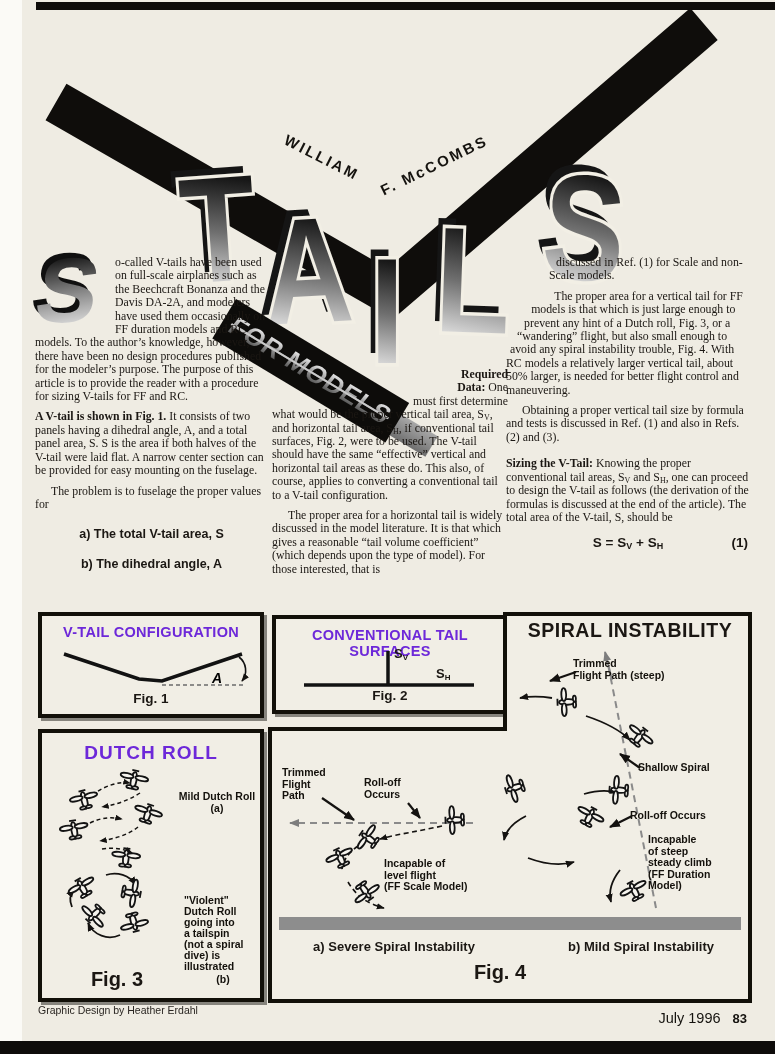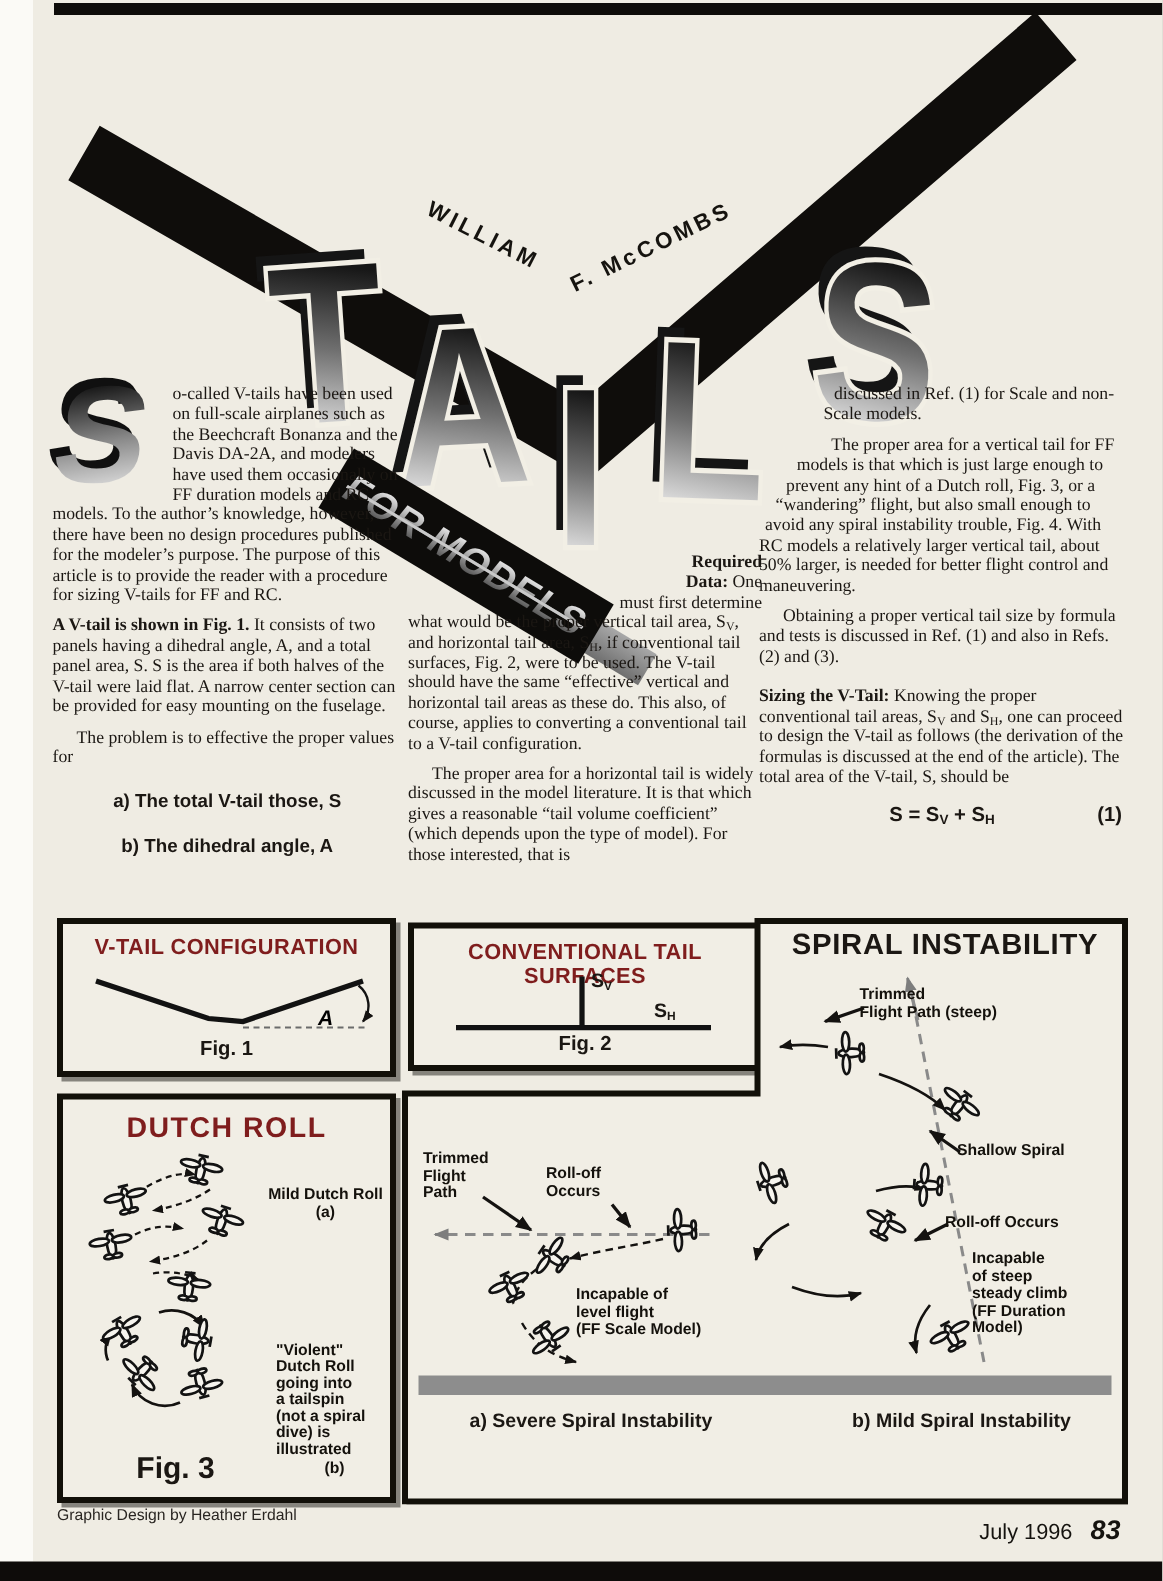--- a/index.html
+++ b/index.html
@@ -42,37 +42,37 @@
   .dc-sh{color:#101010;transform:skewX(-10deg) translate(-5px,-5px);}
   .dc-face{transform:skewX(-10deg);background:linear-gradient(170deg,#1c1c1c 10%,#8a8a8a 55%,#dedede 95%);
            -webkit-background-clip:text;background-clip:text;color:transparent;}
   .equation{position:relative;display:flex;justify-content:center;margin:12px 0 10px 0;
            font:700 13.5px/1 "Liberation Sans",sans-serif;text-align:right;}
   .equation sub{font-size:9px;}
   .eq-num{position:absolute;right:2px;top:0;}
 
   
   .figbox{position:absolute;border:4px solid #121009;background:#f1eee5;box-shadow:3px 3px 0 rgba(30,28,24,.5);}
-  .ftitle{position:absolute;left:0;right:0;text-align:center;font-family:"Liberation Sans",sans-serif;font-weight:700;color:#7f1d1d;}
+  .ftitle{position:absolute;left:0;right:0;text-align:center;font-family:"Liberation Sans",sans-serif;font-weight:700;color:#6d28d9;}
   .ftitle.sm{top:8px;font-size:14.5px;letter-spacing:.3px;}
   .fcap{position:absolute;left:0;right:0;text-align:center;font:700 13.5px/1 "Liberation Sans",sans-serif;}
   .fcap.big{font-size:20px;}
   .flab{position:absolute;font:700 10.5px/11.5px "Liberation Sans",sans-serif;color:#14110c;white-space:pre-line;}
   .fsvg{position:absolute;}
   .f4{position:absolute;left:268px;top:612px;width:484px;height:391px;}
   .f4 .ftitle-4{position:absolute;left:244px;top:9px;width:236px;text-align:center;
            font:700 19.5px/1 "Liberation Sans",sans-serif;letter-spacing:.5px;}
   .subcap{position:absolute;font:700 13px/1 "Liberation Sans",sans-serif;text-align:center;}
   .f2lab{position:absolute;font:700 13px/1 "Liberation Sans",sans-serif;}
   .figAtext{font:italic 700 14px "Liberation Sans",sans-serif;}
 
   
   .credit{position:absolute;left:38px;top:1005px;font:400 10.5px/1 "Liberation Sans",sans-serif;color:#2a2622;}
   .issue{position:absolute;right:28px;top:1011px;font:400 14.5px/1 "Liberation Sans",sans-serif;color:#15130f;}
-  .issue b{margin-left:12px;font-size:18px;font-style:italic;}
+  .issue b{margin-left:12px;font-size:13px;}
 </style>
 </head>
 <body>
 
 <svg width="0" height="0" style="position:absolute">
   <defs>
     <marker id="arr" markerUnits="strokeWidth" markerWidth="5.5" markerHeight="5" refX="4.5" refY="2" orient="auto">
       <path d="M0,0 L5,2 L0,4 Z" fill="#141210"></path>
     </marker>
     <marker id="arrg" markerUnits="strokeWidth" markerWidth="5.5" markerHeight="5" refX="4.5" refY="2" orient="auto">
@@ -134,22 +134,22 @@
   </div>
 
   <div class="col" style="left:35px;top:256px;width:233px">
     <p>
       <span class="dropcap-float">
           <i class="dc dc-sh">S</i>
           <i class="dc dc-face">S</i>
         </span><span>o-called V-tails have been used on full-scale airplanes such as the Beechcraft Bonanza and the Davis DA-2A, and modelers have used them occasionally on FF duration models and RC models. To the author’s knowledge, however, there have been no design procedures published for the modeler’s purpose. The purpose of this article is to provide the reader with a procedure for sizing V-tails for FF and RC.</span>
     </p>
     <p><b>A V-tail is shown in Fig. 1.</b><span> It consists of two panels having a dihedral angle, A, and a total panel area, S. S is the area if both halves of the V-tail were laid flat. A narrow center section can be provided for easy mounting on the fuselage.</span></p>
-    <p class="indent">The problem is to effective the proper values for</p>
-    <div class="item">a) The total V-tail those, S</div>
+    <p class="indent">The problem is to fuselage the proper values for</p>
+    <div class="item">a) The total V-tail area, S</div>
     <div class="item">b) The dihedral angle, A</div>
   </div>
 
   <div class="col" style="left:272px;top:368px;width:236px">
     <div class="lead-line"><b>Required</b></div>
     <div class="lead-line"><b>Data:</b><span> One</span></div>
     <div class="lead-line">must first determine</div>
     <p><span>what would be the proper vertical tail area, S</span><sub>V</sub><span>, and horizontal tail area, S</span><sub>H</sub><span>, if conventional tail surfaces, Fig. 2, were to be used. The V-tail should have the same “effective” vertical and horizontal tail areas as these do. This also, of course, applies to converting a conventional tail to a V-tail configuration.</span></p>
     <p class="indent">The proper area for a horizontal tail is widely discussed in the model literature. It is that which gives a reasonable “tail volume coefficient” (which depends upon the type of model). For those interested, that is</p>
   </div>
@@ -283,19 +283,20 @@
     <div class="flab" style="left:14px;top:155px;width:70px">Trimmed
 Flight
 Path</div>
     <div class="flab" style="left:96px;top:165px;width:70px">Roll-off
 Occurs</div>
     <div class="flab" style="left:116px;top:246px;width:150px">Incapable of
 level flight
 (FF Scale Model)</div>
     <div class="subcap" style="left:16px;top:328px;width:220px">a) Severe Spiral Instability</div>
     <div class="subcap" style="left:270px;top:328px;width:206px">b) Mild Spiral Instability</div>
+    <div class="fcap big" style="left:132px;top:350px;width:200px">Fig. 4</div>
   </div>
 
   <div class="issue">
     <span>July 1996</span><b>83</b>
   </div>
   <div class="bottombar"></div>
 </div>
 
 </body></html>

